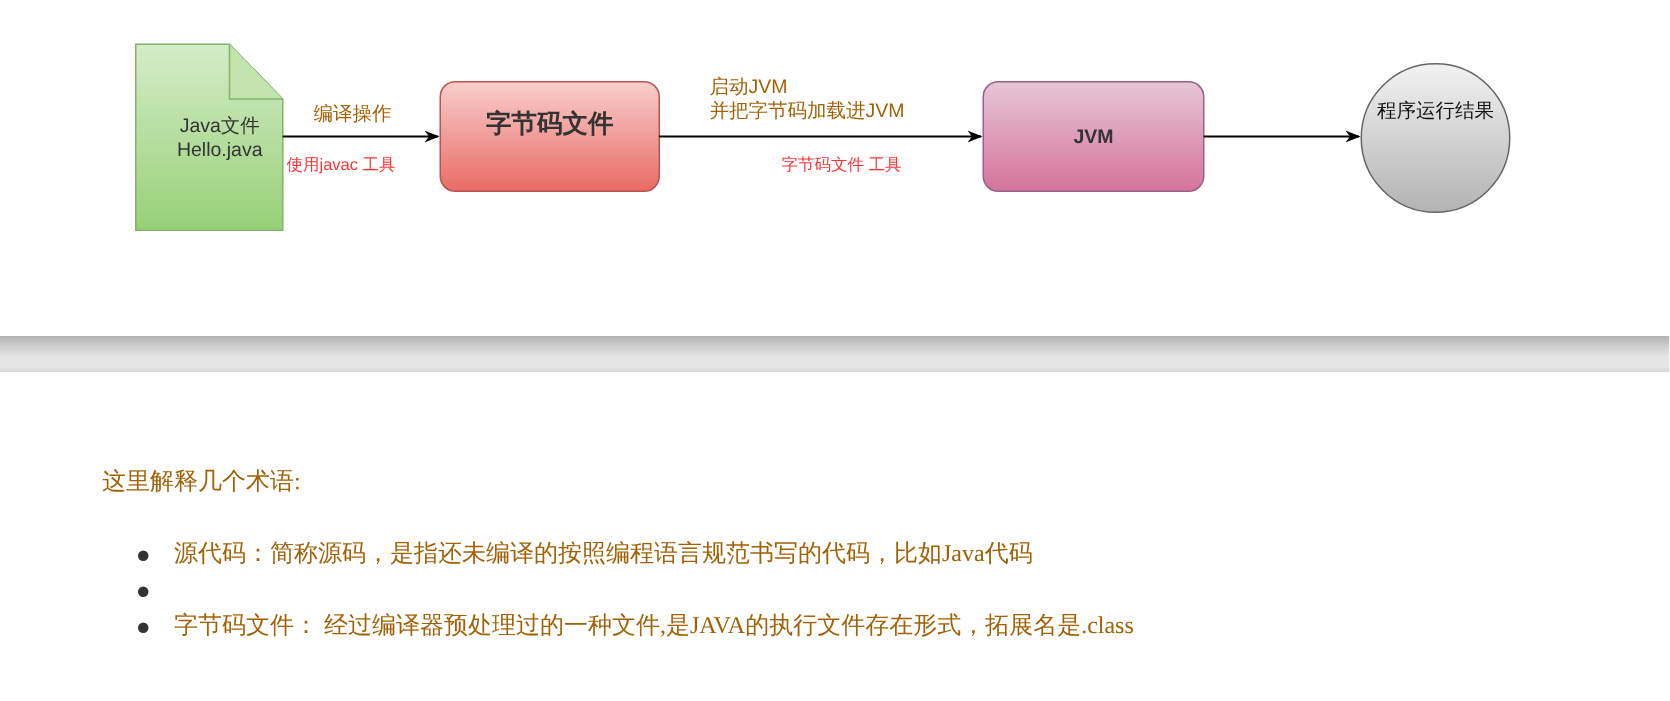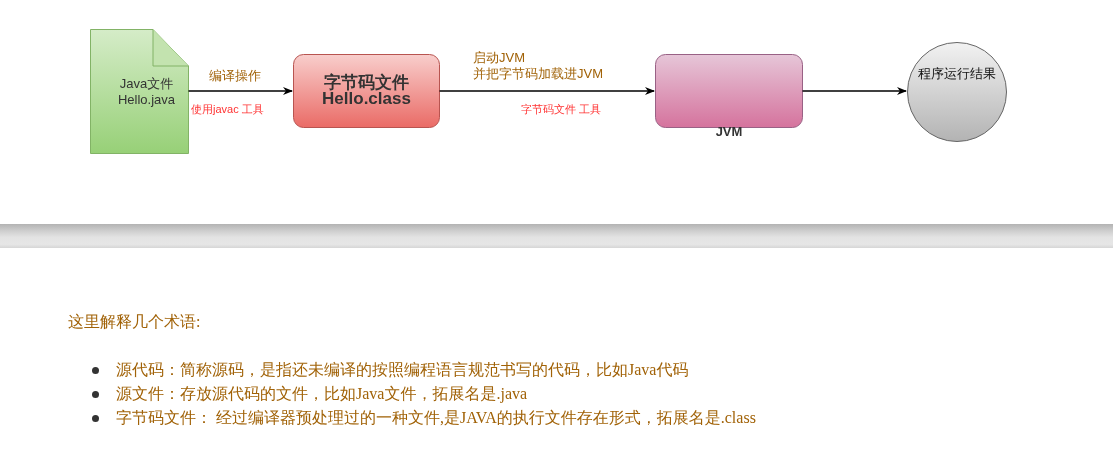--- a/index.html
+++ b/index.html
@@ -74,24 +74,23 @@
     <circle cx="957" cy="92" r="49.5" fill="url(#gGray)" stroke="#666" stroke-width="1"></circle>
   </svg>
 
   <div class="node-text" style="left:90px; top:76px; width:113px; font-size:13px;">
     <div>Java文件</div>
     <div>Hello.java</div>
   </div>
 
   <div class="node-text" style="left:293px; top:75px; width:147px; font-size:17px; font-weight:bold;">
     <div>字节码文件</div>
-    <div>Hello.class</div>
   </div>
 
-  <div class="node-text" style="left:655px; top:83px; width:148px; font-size:13px; font-weight:bold;margin-top:41px;">JVM</div>
+  <div class="node-text" style="left:655px; top:83px; width:148px; font-size:13px; font-weight:bold;">JVM</div>
 
   <div class="node-text" style="left:907px; top:66px; width:100px; font-size:13px; color:#111;">程序运行结果</div>
 
   <div class="lbl lbl-black" style="left:209px; top:67px;">编译操作</div>
   <div class="lbl lbl-red" style="left:191px; top:102px;">使用javac 工具</div>
 
   <div class="lbl lbl-black" style="left:473px; top:50px; line-height:16px;">
     <div>启动JVM</div>
     <div>并把字节码加载进JVM</div>
   </div>
@@ -102,20 +101,19 @@
 
 <div class="text-section">
   <p class="intro">这里解释几个术语:</p>
   <ul class="terms">
     <li>
       <span class="bullet"></span>
       <span>源代码：简称源码，是指还未编译的按照编程语言规范书写的代码，比如Java代码</span>
     </li>
     <li>
       <span class="bullet"></span>
-      <span>源文件：存放源代码的文件，比如Java文件，拓展名是.java</span>
     </li>
     <li>
       <span class="bullet"></span>
       <span>字节码文件： 经过编译器预处理过的一种文件,是JAVA的执行文件存在形式，拓展名是.class</span>
     </li>
   </ul>
 </div>
 
 </body></html>

